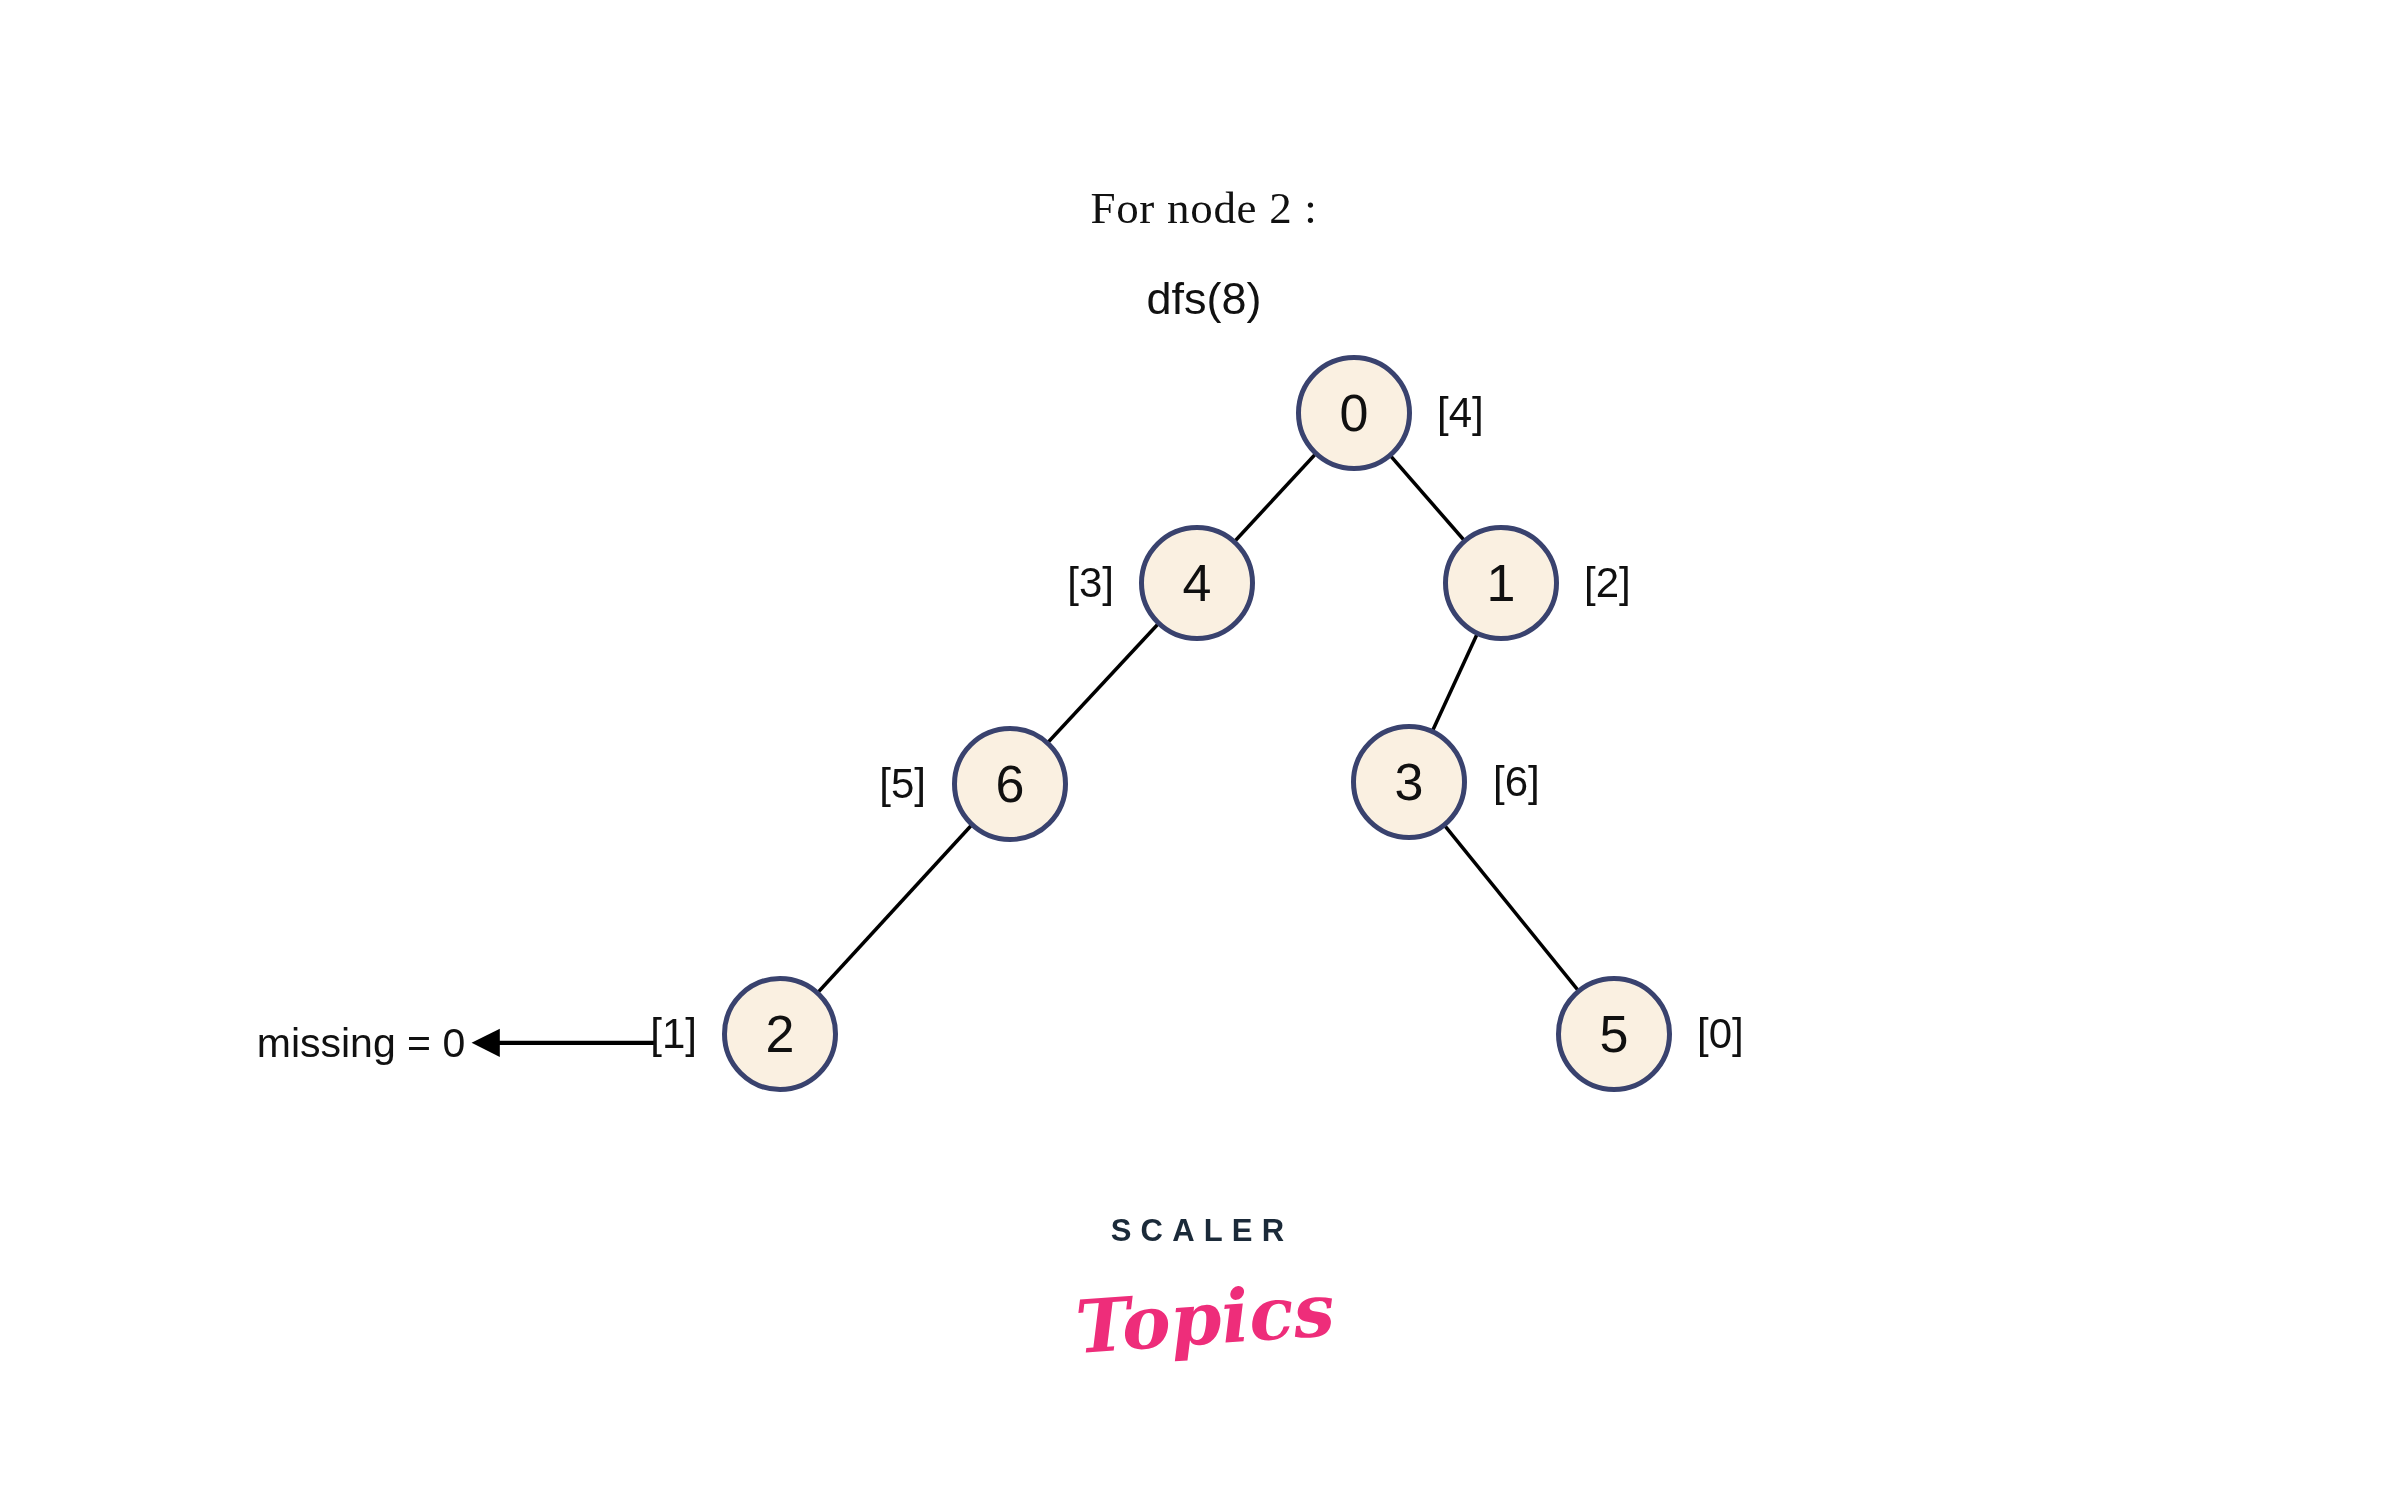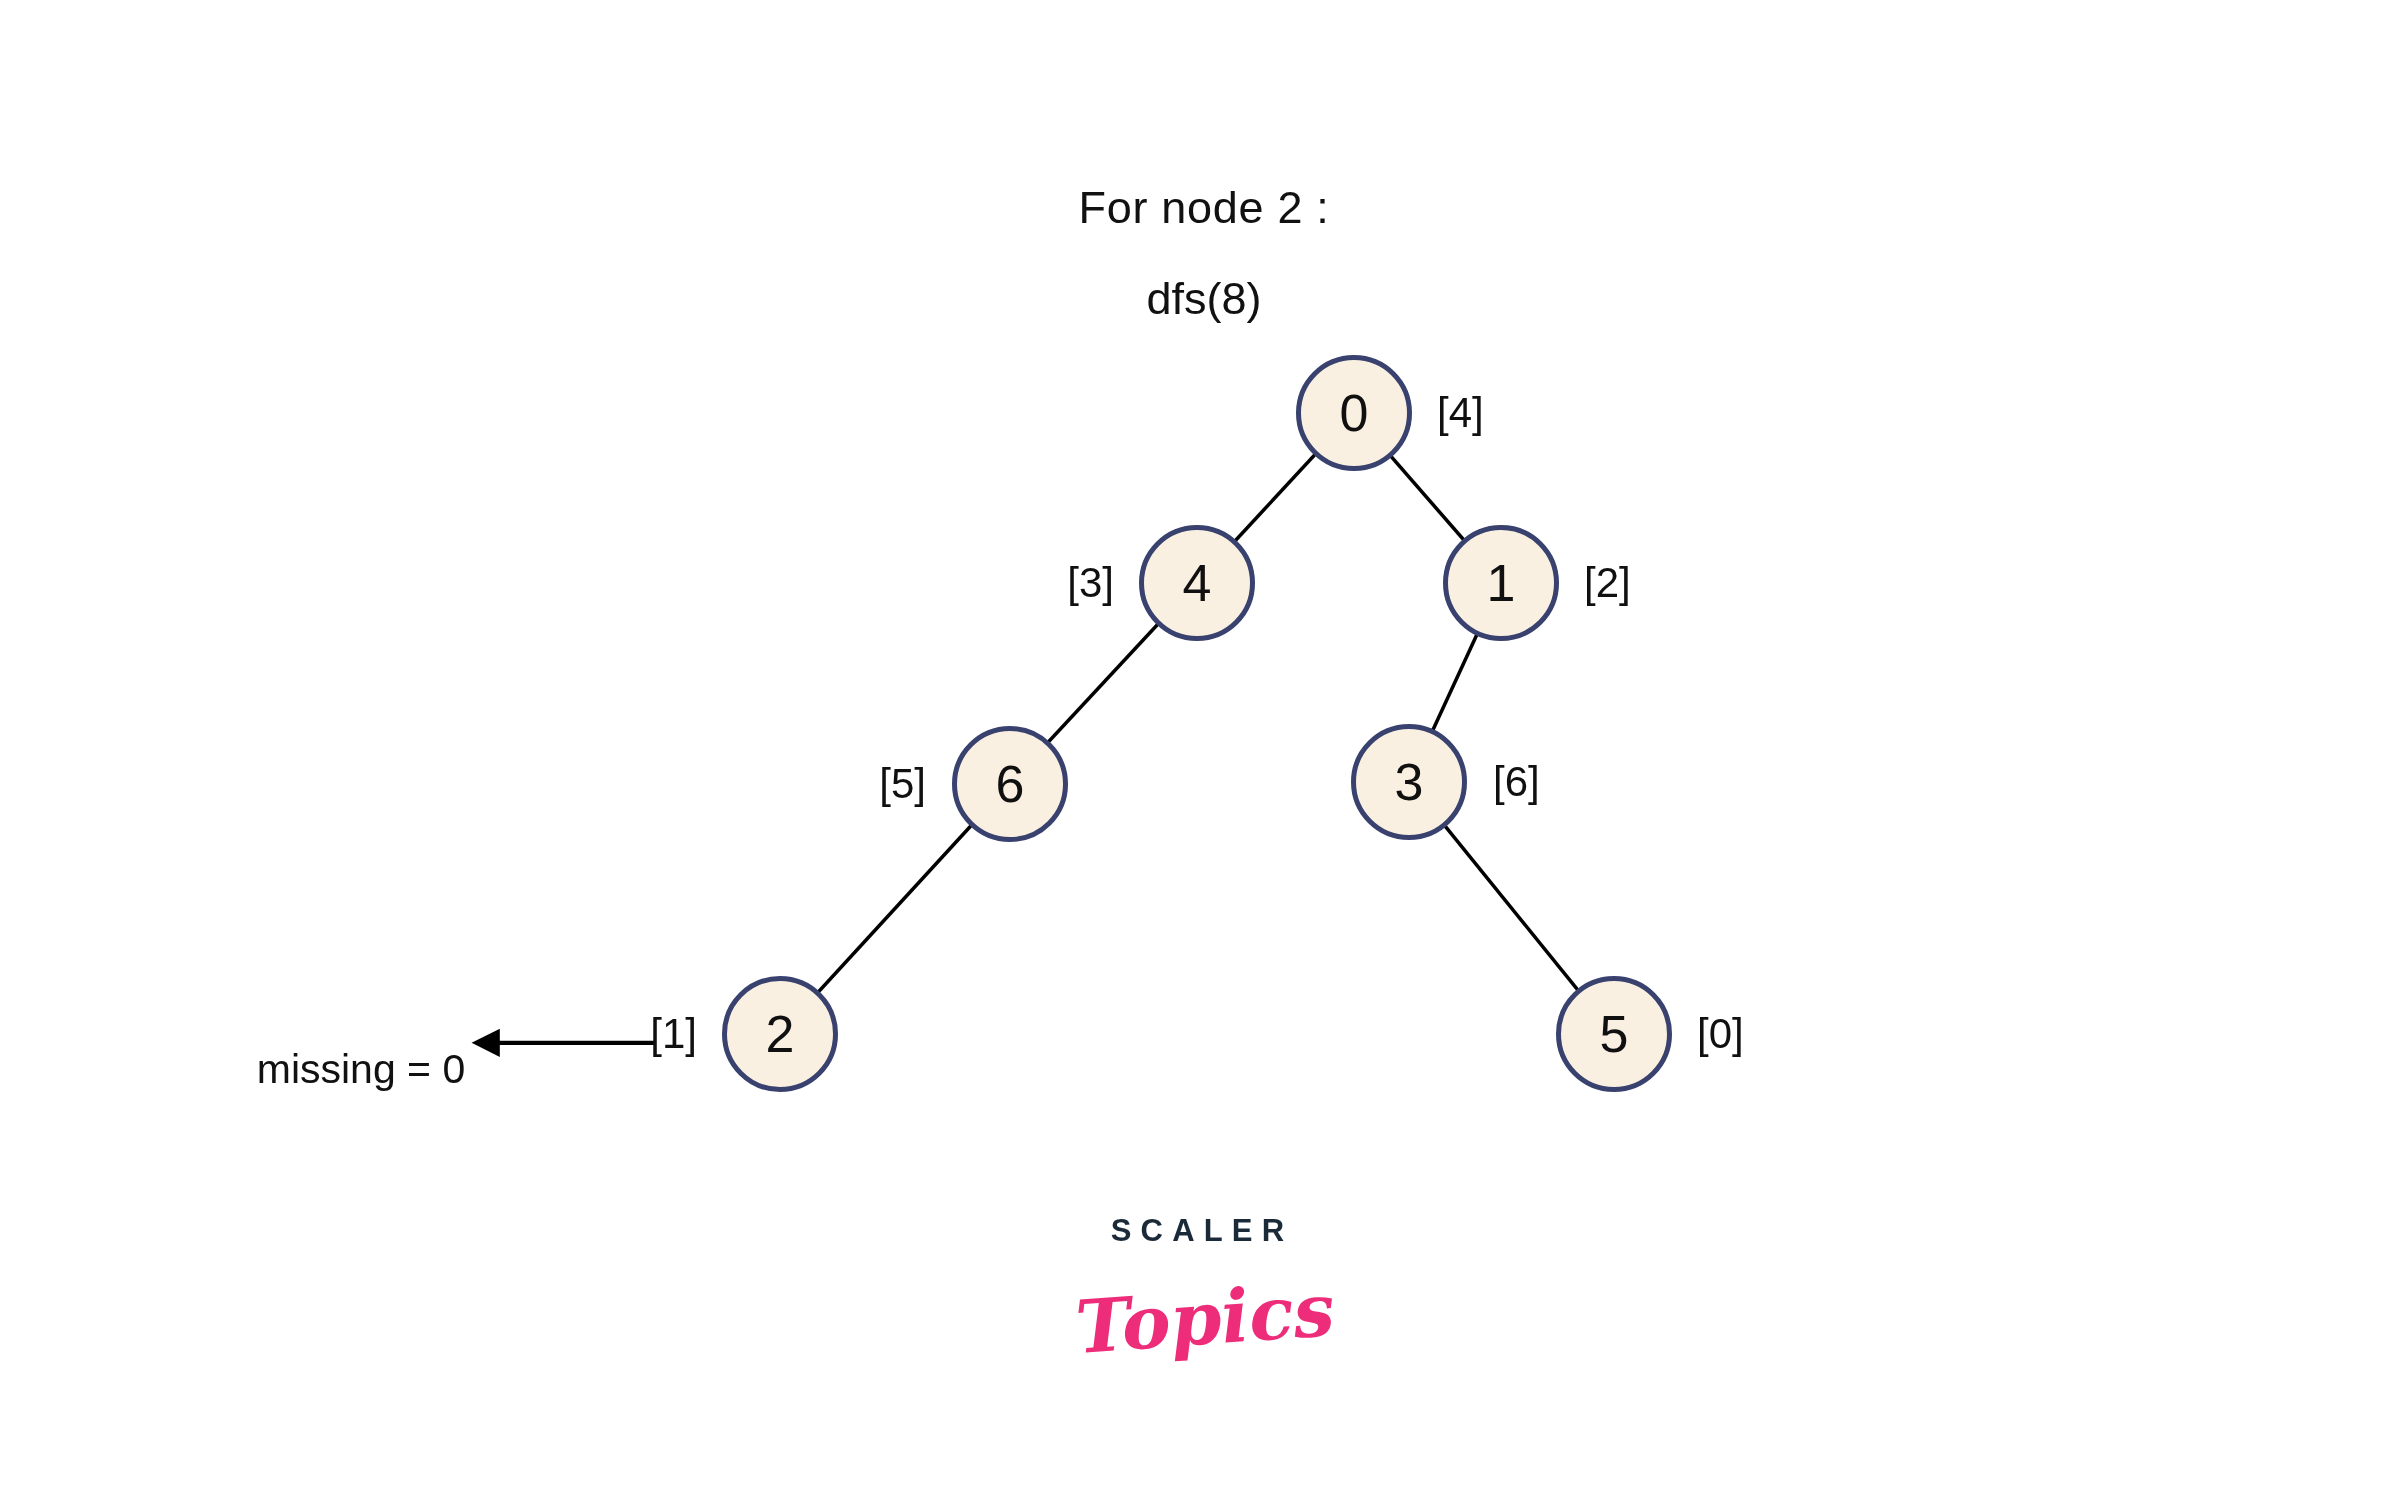--- a/index.html
+++ b/index.html
@@ -82,21 +82,21 @@
     color: var(--logo-pink, #ee2d7a);
     white-space: nowrap;
     transform: translate(-50%, -50%) rotate(-4deg);
   }
 </style>
 </head>
 <body>
 
 <div class="stage">
 
-  <div class="abs center-xy title-text" id="title-el" style="left: 1204px; top: 208px;">For node 2 :</div>
+  <div class="abs center-xy title-text" id="title-el" style="left: 1204px; top: 208px; font-family: Liberation Serif, serif;">For node 2 :</div>
 
   <div class="abs center-xy subtitle-text" id="subtitle-el" style="left: 1204px; top: 299px;">dfs(8)</div>
 
   <svg id="edges-layer" xmlns="http://www.w3.org/2000/svg" viewBox="0 0 3401 2133">
       <line x1="1917" y1="585" x2="1695" y2="825" stroke="#000000" stroke-width="5"></line>
       <line x1="1917" y1="585" x2="2126" y2="825" stroke="#000000" stroke-width="5"></line>
       <line x1="1695" y1="825" x2="1430" y2="1110" stroke="#000000" stroke-width="5"></line>
       <line x1="2126" y1="825" x2="1996" y2="1107" stroke="#000000" stroke-width="5"></line>
       <line x1="1430" y1="1110" x2="1105" y2="1464" stroke="#000000" stroke-width="5"></line>
       <line x1="1996" y1="1107" x2="2285" y2="1464" stroke="#000000" stroke-width="5"></line>
@@ -128,21 +128,21 @@
       <div class="tree-node" style="left: 722px; top: 976px;">
         <span>2</span>
       </div>
       <div class="bracket-label side-left" style="top: 1034px; left: 697px;">[1]</div>
       <div class="tree-node" style="left: 1556px; top: 976px;">
         <span>5</span>
       </div>
       <div class="bracket-label" style="top: 1034px; left: 1697px;">[0]</div>
     </div>
 
-  <div class="abs center-xy missing-text" id="missing-el" style="left: 361px; top: 1043px; margin-top: 26px;">missing = 0</div>
+  <div class="abs center-xy missing-text" id="missing-el" style="left: 361px; top: 1043px;">missing = 0</div>
 
   <div>
     <div class="abs center-xy logo-wordmark" id="logo-word-el" style="left: 1202px; top: 1231px;">SCALER</div>
     <div class="abs logo-script" id="logo-script-el" style="left: 1205px; top: 1318px;">Topics</div>
   </div>
 
 </div>
 
 
 </body></html>

